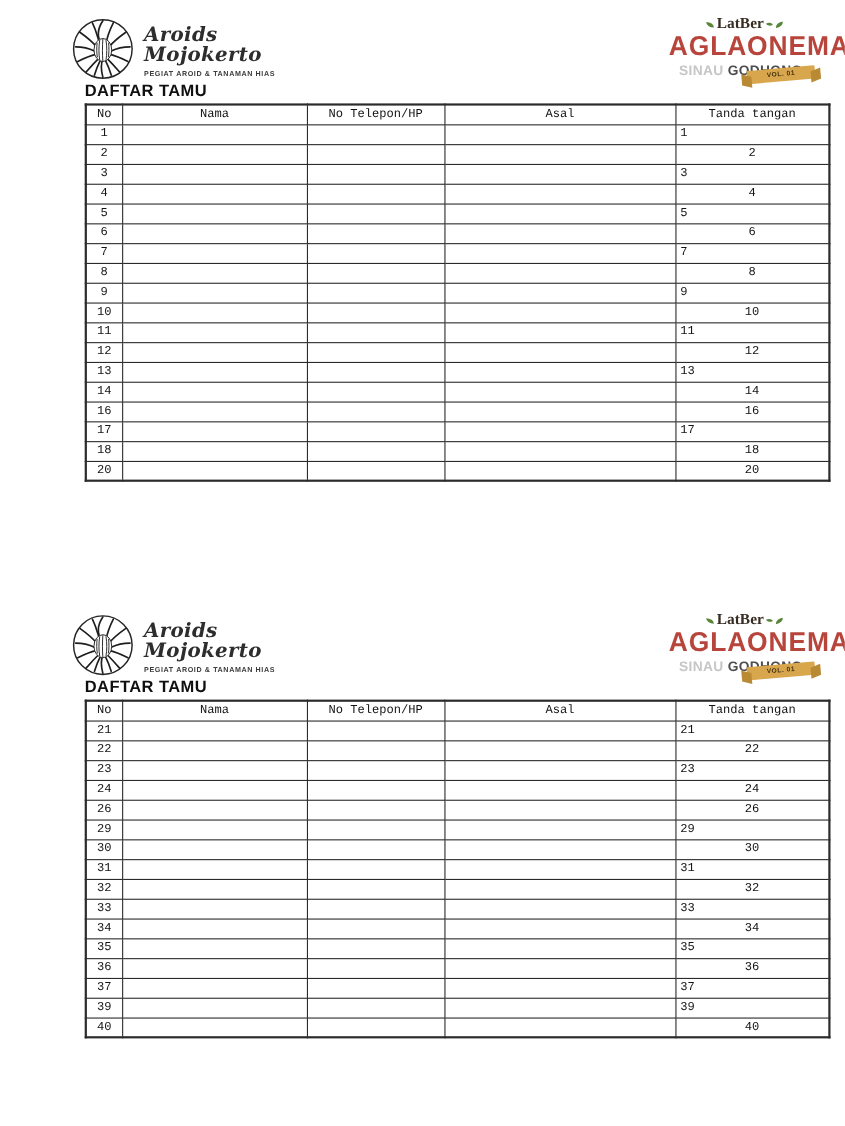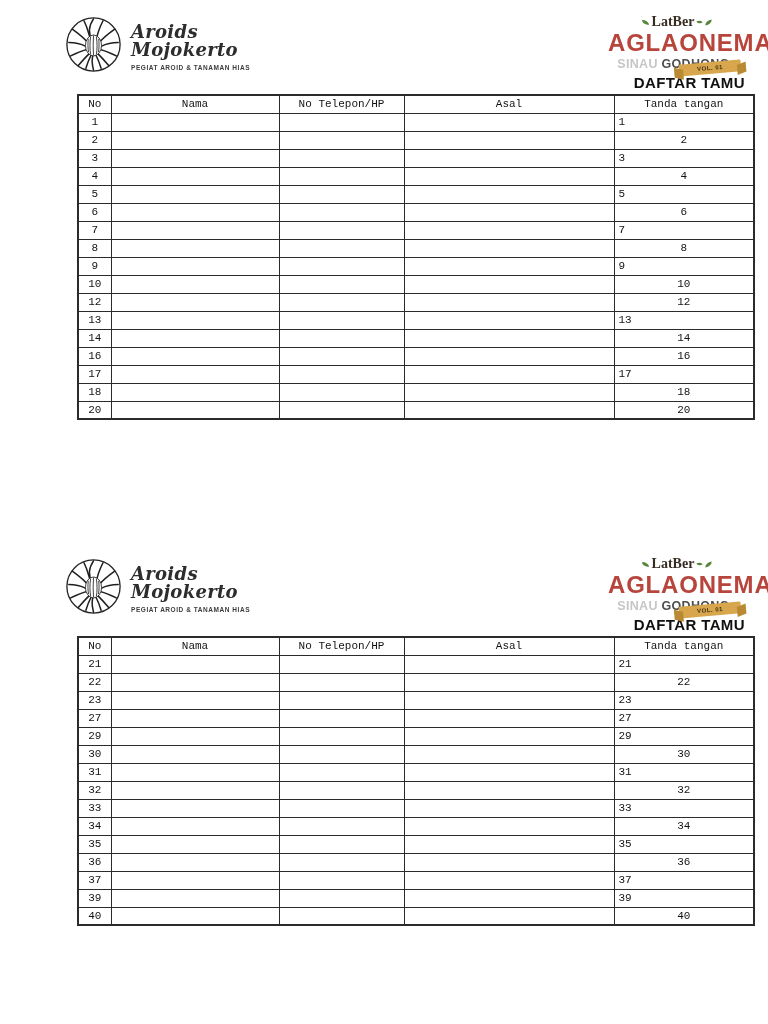--- a/index.html
+++ b/index.html
@@ -28,21 +28,21 @@
     color:#2d2d2d; letter-spacing:0.3px;
   }
   .brand-tagline {
     margin-top:4px; font-size:6.5px; font-weight:700;
     letter-spacing:0.55px; color:#3c3c3c; white-space:nowrap;
   }
 
   
   .doc-title {
     position:absolute; left:77px; width:668px; top:37px;
-    text-align:right; font-size:15px; font-weight:700;
+    text-align:left; font-size:15px; font-weight:700;
     letter-spacing:0.4px; color:#101010;margin-top:23px;
   }
 
   
   .brand-right { position:absolute; left:608px; top:1px; width:138px; text-align:center; line-height:1; }
   .br-top {
     font-family:"Liberation Serif", serif; font-weight:700; font-size:14px;
     color:var(--top-brown, #362c21);
     display:flex; align-items:center; justify-content:center; gap:3px;
   }
@@ -234,20 +234,27 @@
             <td class="c4 sig odd">9</td>
           </tr>
           <tr>
             <td class="c0 num">10</td>
             <td class="c1"></td>
             <td class="c2"></td>
             <td class="c3"></td>
             <td class="c4 sig even">10</td>
           </tr>
           <tr>
+            <td class="c0 num">11</td>
+            <td class="c1"></td>
+            <td class="c2"></td>
+            <td class="c3"></td>
+            <td class="c4 sig odd">11</td>
+          </tr>
+          <tr>
             <td class="c0 num">12</td>
             <td class="c1"></td>
             <td class="c2"></td>
             <td class="c3"></td>
             <td class="c4 sig even">12</td>
           </tr>
           <tr>
             <td class="c0 num">13</td>
             <td class="c1"></td>
             <td class="c2"></td>
@@ -374,25 +381,32 @@
             <td class="c4 sig even">22</td>
           </tr>
           <tr>
             <td class="c0 num">23</td>
             <td class="c1"></td>
             <td class="c2"></td>
             <td class="c3"></td>
             <td class="c4 sig odd">23</td>
           </tr>
           <tr>
-            <td class="c0 num">27</td>
-            <td class="c1"></td>
-            <td class="c2"></td>
-            <td class="c3"></td>
-            <td class="c4 sig odd">27</td>
+            <td class="c0 num">24</td>
+            <td class="c1"></td>
+            <td class="c2"></td>
+            <td class="c3"></td>
+            <td class="c4 sig even">24</td>
+          </tr>
+          <tr>
+            <td class="c0 num">26</td>
+            <td class="c1"></td>
+            <td class="c2"></td>
+            <td class="c3"></td>
+            <td class="c4 sig even">26</td>
           </tr>
           <tr>
             <td class="c0 num">29</td>
             <td class="c1"></td>
             <td class="c2"></td>
             <td class="c3"></td>
             <td class="c4 sig odd">29</td>
           </tr>
           <tr>
             <td class="c0 num">30</td>

